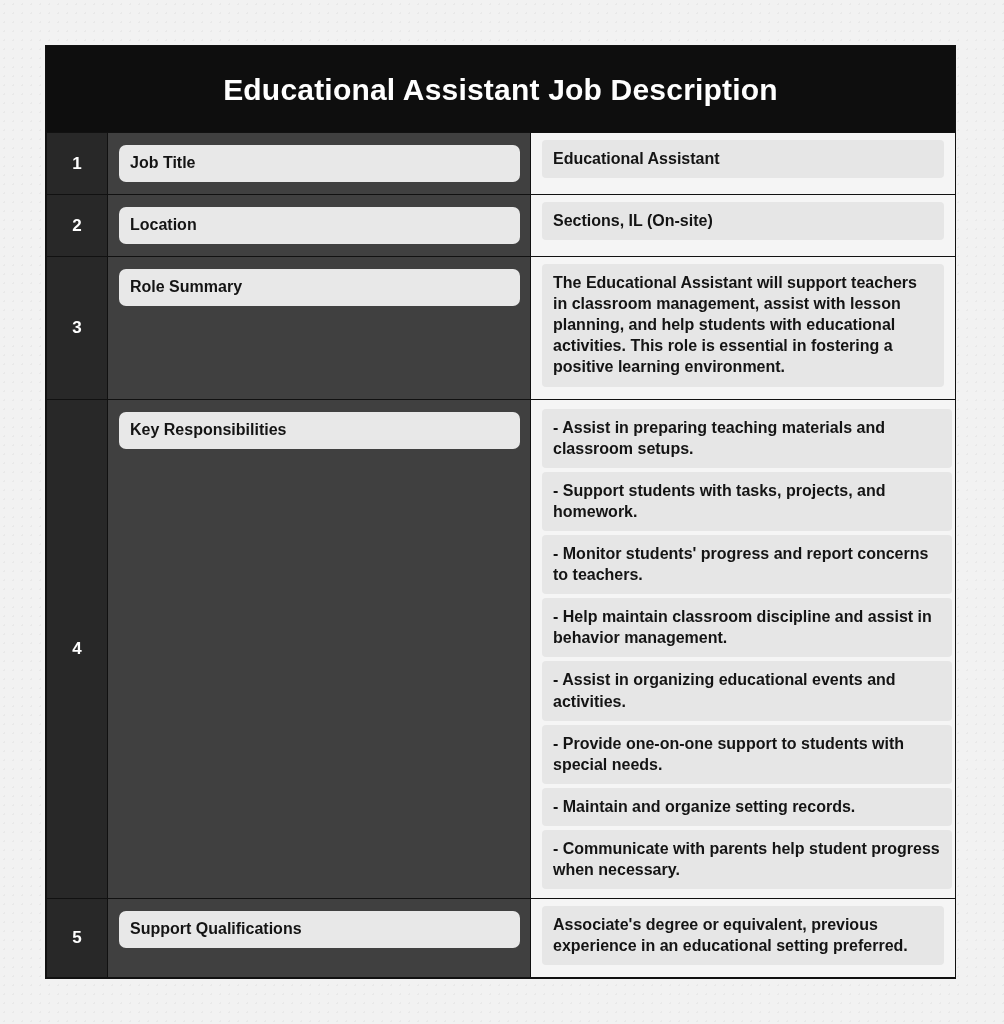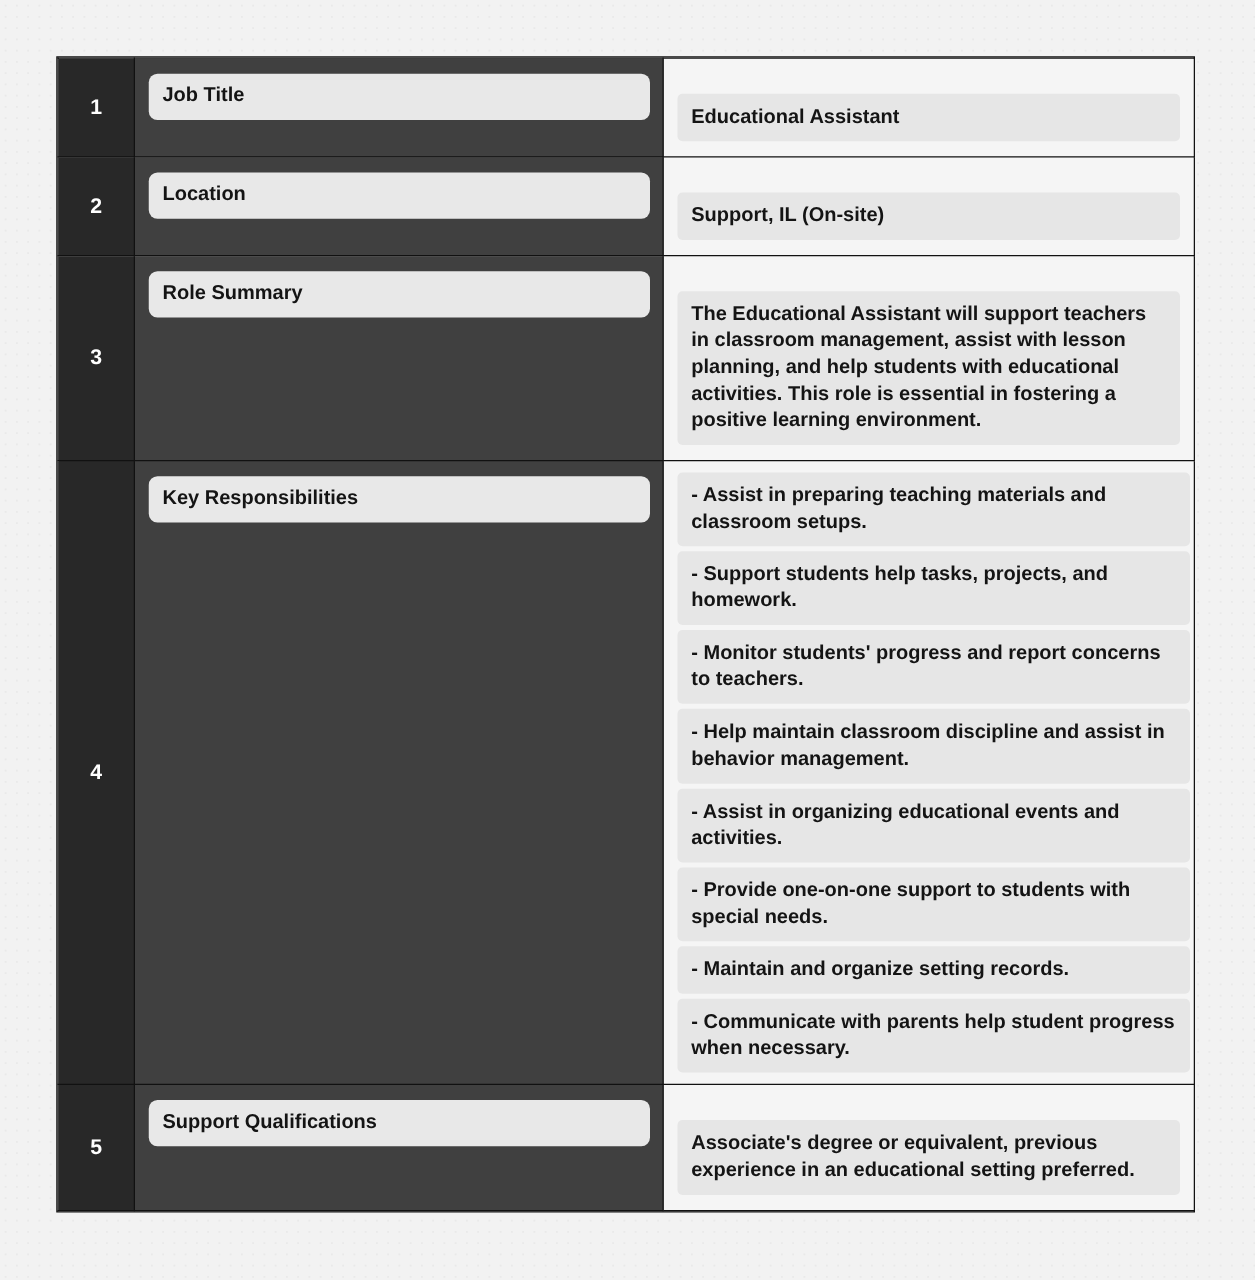--- a/index.html
+++ b/index.html
@@ -103,21 +103,21 @@
     padding: 8px 11px 9px 11px;
     font-size: 16px;
     font-weight: bold;
     color: #141414;
     line-height: 1.25;
   }
 
   
   .det-cell {
     background: #f5f5f5;
-    padding: 28px 11px 12px 11px;
+    padding: 7px 11px 12px 11px;
   }
   .pill-det {
     background: #e6e6e6;
     border-radius: 4px;
     padding: 8px 11px 9px 11px;
     font-size: 16px;
     font-weight: bold;
     color: #141414;
     line-height: 1.32;
   }
@@ -144,62 +144,63 @@
     font-weight: bold;
   }
 </style>
 </head>
 <body>
 
 <div class="canvas-texture"></div>
 
 <div class="table-wrap">
 
+  <div class="title-bar">Educational Assistant Job Description</div>
 
   <div class="grid">
 
 
     <div class="row">
       <div class="cell col-num num-cell">1</div>
       <div class="cell col-sec sec-cell">
         <div class="pill-sec">Job Title</div>
       </div>
       <div class="cell col-det det-cell">
         <div class="pill-det">Educational Assistant</div>
       </div>
     </div>
 
     <div class="row">
       <div class="cell col-num num-cell">2</div>
       <div class="cell col-sec sec-cell">
         <div class="pill-sec">Location</div>
       </div>
       <div class="cell col-det det-cell">
-        <div class="pill-det">Support, IL (On-site)</div>
+        <div class="pill-det">Sections, IL (On-site)</div>
       </div>
     </div>
 
     <div class="row">
       <div class="cell col-num num-cell">3</div>
       <div class="cell col-sec sec-cell">
         <div class="pill-sec">Role Summary</div>
       </div>
       <div class="cell col-det det-cell">
         <div class="pill-det">The Educational Assistant will support teachers in classroom management, assist with lesson planning, and help students with educational activities. This role is essential in fostering a positive learning environment.</div>
       </div>
     </div>
 
     <div class="row">
       <div class="cell col-num num-cell">4</div>
       <div class="cell col-sec sec-cell">
         <div class="pill-sec">Key Responsibilities</div>
       </div>
       <div class="cell col-det det-cell list-cell">
         <div class="pill-det resp">- Assist in preparing teaching materials and classroom setups.</div>
-        <div class="pill-det resp">- Support students help tasks, projects, and homework.</div>
+        <div class="pill-det resp">- Support students with tasks, projects, and homework.</div>
         <div class="pill-det resp">- Monitor students' progress and report concerns to teachers.</div>
         <div class="pill-det resp">- Help maintain classroom discipline and assist in behavior management.</div>
         <div class="pill-det resp">- Assist in organizing educational events and activities.</div>
         <div class="pill-det resp">- Provide one-on-one support to students with special needs.</div>
         <div class="pill-det resp">- Maintain and organize setting records.</div>
         <div class="pill-det resp">- Communicate with parents help student progress when necessary.</div>
       </div>
     </div>
 
     <div class="row">

